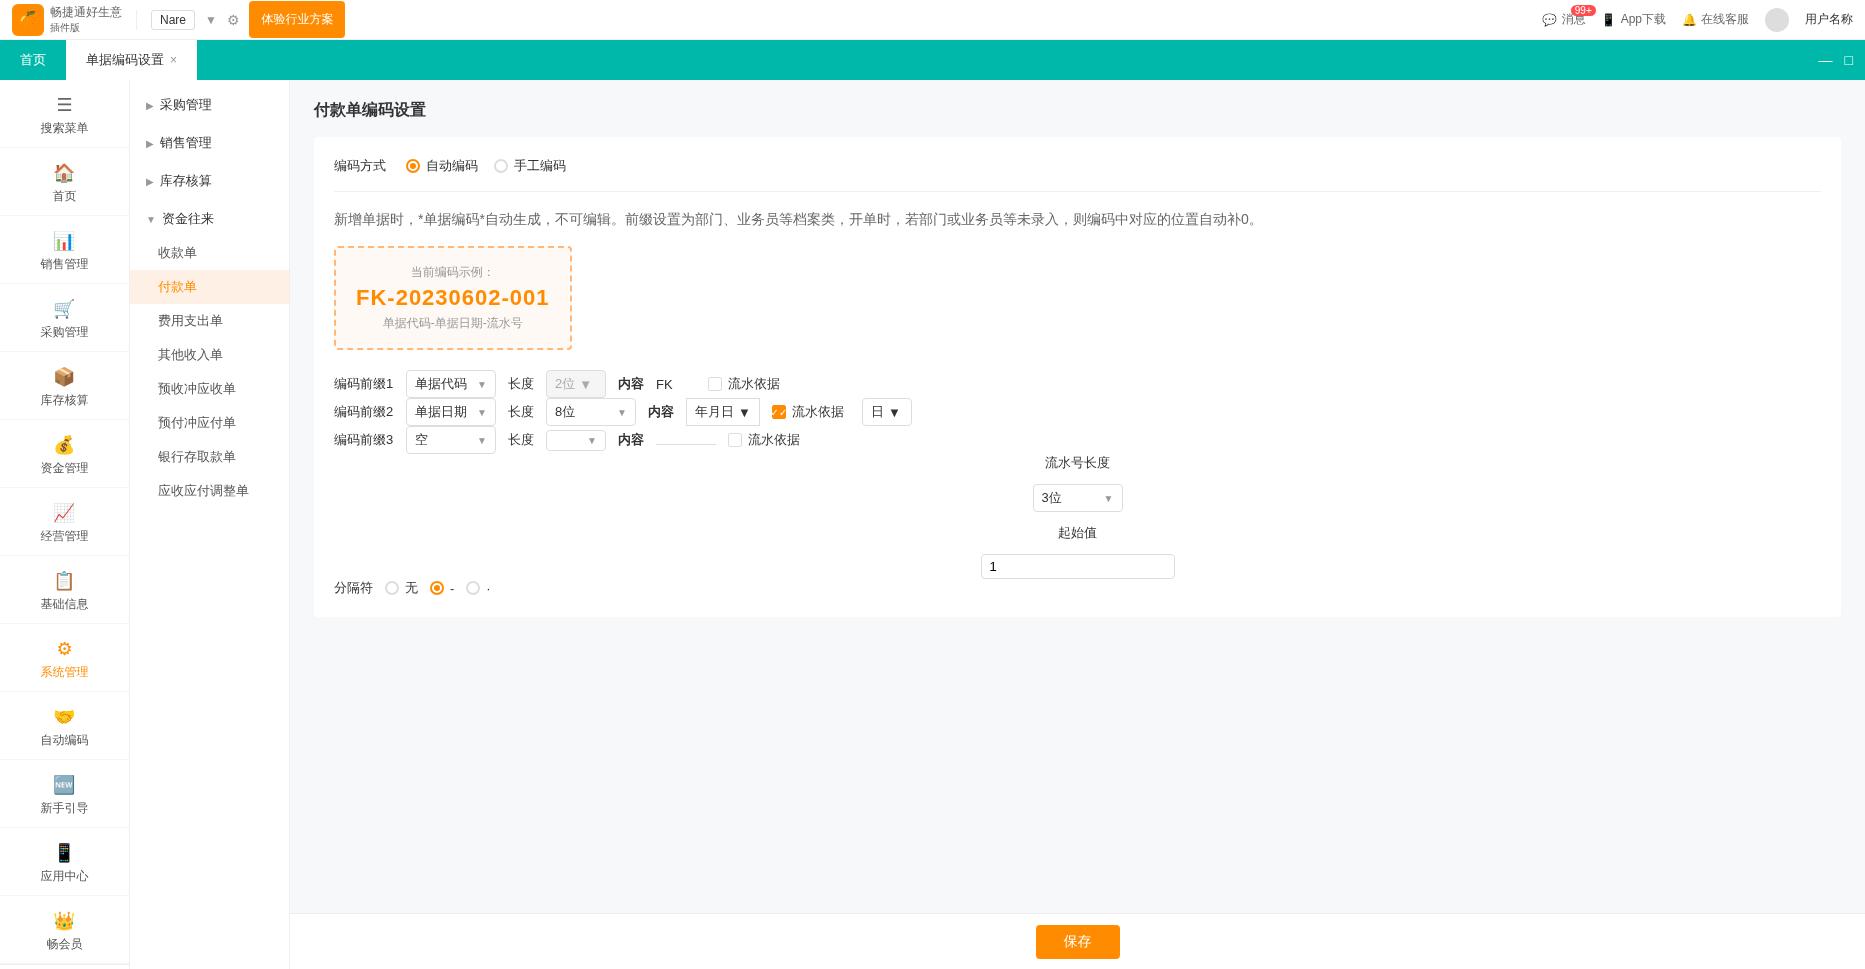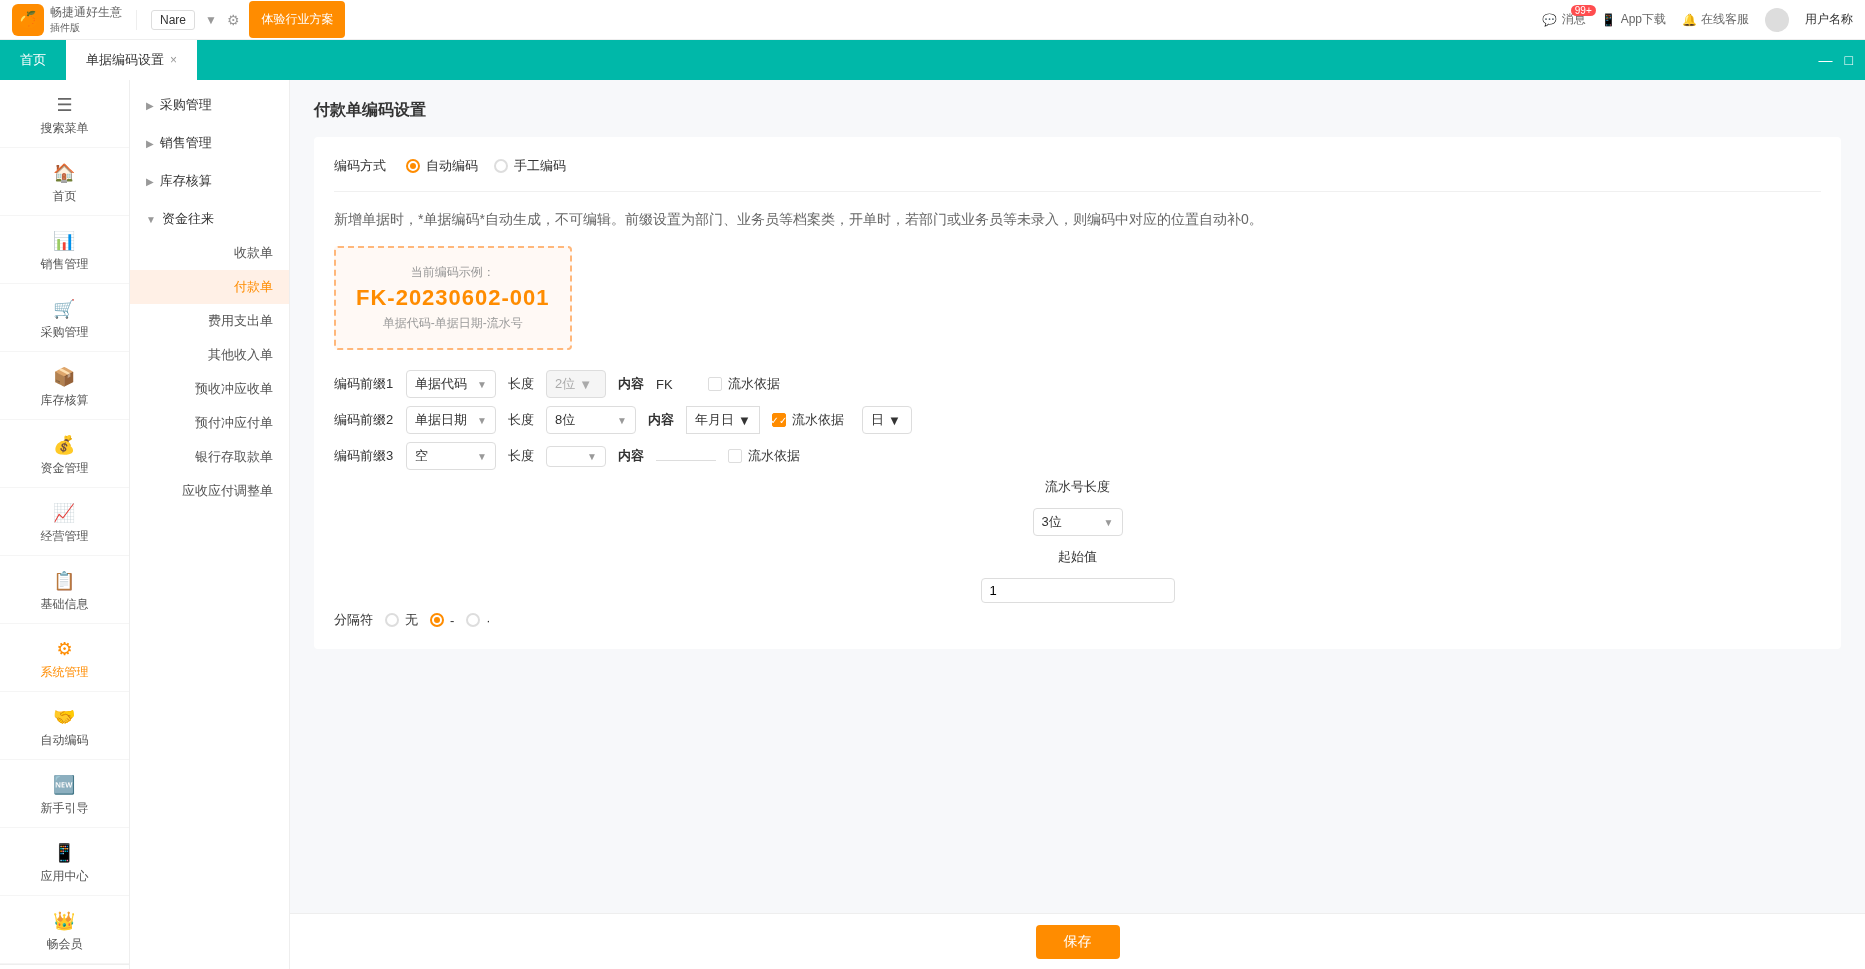--- a/index.html
+++ b/index.html
@@ -39,21 +39,21 @@
     .sidebar-item.active { color: #ff8c00; }
     .sidebar-item.active .sidebar-icon { color: #ff8c00; }
     .sidebar-icon { font-size: 18px; color: #666; }
     .sidebar-bottom { margin-top: auto; display: flex; align-items: center; justify-content: space-around; padding: 10px; border-top: 1px solid #eee; }
 
     
     .second-sidebar { width: 160px; background: #fff; border-right: 1px solid #eee; flex-shrink: 0; overflow-y: auto; padding: 8px 0; }
     .second-sidebar-group { margin-bottom: 4px; }
     .second-sidebar-header { display: flex; align-items: center; padding: 8px 16px; font-size: 13px; color: #333; cursor: pointer; gap: 6px; }
     .chevron { font-size: 10px; color: #999; }
-    .second-sidebar-item { padding: 8px 16px 8px 28px; font-size: 13px; color: #555; cursor: pointer; text-align: right; }
+    .second-sidebar-item { padding: 8px 16px 8px 28px; font-size: 13px; color: #555; cursor: pointer; }
     .second-sidebar-item.active { background: #fff0e6; color: #ff8c00; font-weight: 500; }
 
     
     .main-content { flex: 1; overflow-y: auto; padding: 20px 24px; background: #f7f8fa; }
     .page-title { font-size: 16px; font-weight: 600; color: #333; margin-bottom: 16px; }
 
     
     .settings-panel { background: #fff; border-radius: 4px; padding: 20px; }
 
     
@@ -73,21 +73,21 @@
     .preview-label { font-size: 12px; color: #999; margin-bottom: 4px; }
     .preview-code { font-size: 22px; font-weight: 700; color: #ff8c00; letter-spacing: 1px; }
     .preview-desc { font-size: 12px; color: #999; margin-top: 4px; }
 
     
     .auto-fill-row { display: flex; align-items: center; gap: 8px; margin-bottom: 20px; }
     .checkbox-box { width: 14px; height: 14px; border: 1px solid #ddd; border-radius: 2px; background: #fff; display: inline-flex; align-items: center; justify-content: center; cursor: pointer; }
     .checkbox-label { font-size: 13px; color: #333; }
 
     
-    .config-section { display: flex; flex-direction: column; gap: 8px; }
+    .config-section { display: flex; flex-direction: column; gap: 0; }
     .config-row { display: flex; align-items: center; gap: 12px; flex-wrap: wrap; }
     .config-label { font-size: 13px; color: #333; min-width: 60px; }
     .select-box { display: flex; align-items: center; border: 1px solid #ddd; border-radius: 4px; padding: 4px 8px; min-width: 90px; background: #fff; cursor: pointer; gap: 4px; font-size: 13px; color: #333; }
     .select-box .chevron-down { font-size: 10px; color: #999; margin-left: auto; }
     .length-label { font-size: 13px; color: #333; }
     .length-select { display: flex; align-items: center; border: 1px solid #ddd; border-radius: 4px; padding: 4px 8px; min-width: 60px; background: #f5f5f5; cursor: pointer; gap: 4px; font-size: 13px; color: #999; }
     .content-label { font-size: 13px; color: #333; font-weight: bold; }
     .content-val { font-size: 13px; color: #333; padding: 4px 0; min-width: 40px; }
     .content-select { display: flex; align-items: center; border: 1px solid #ddd; border-radius: 0; padding: 4px 8px; min-width: 60px; background: #fff; cursor: pointer; gap: 4px; font-size: 13px; color: #333; }
     .stream-check { display: flex; align-items: center; gap: 6px; cursor: pointer; font-size: 13px; color: #333; }

